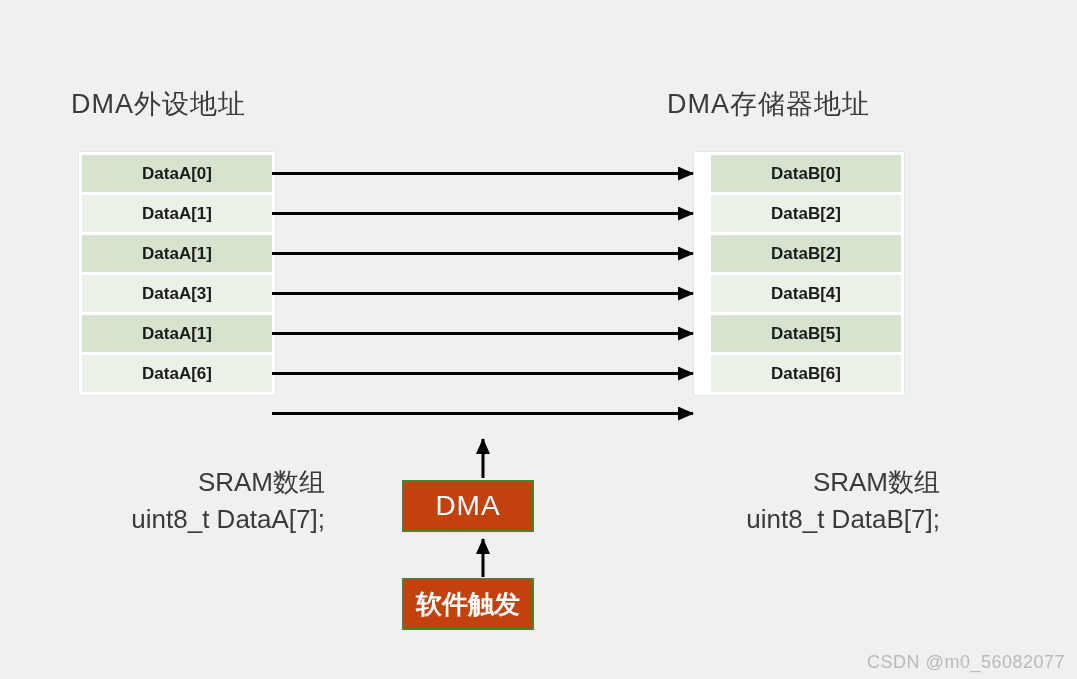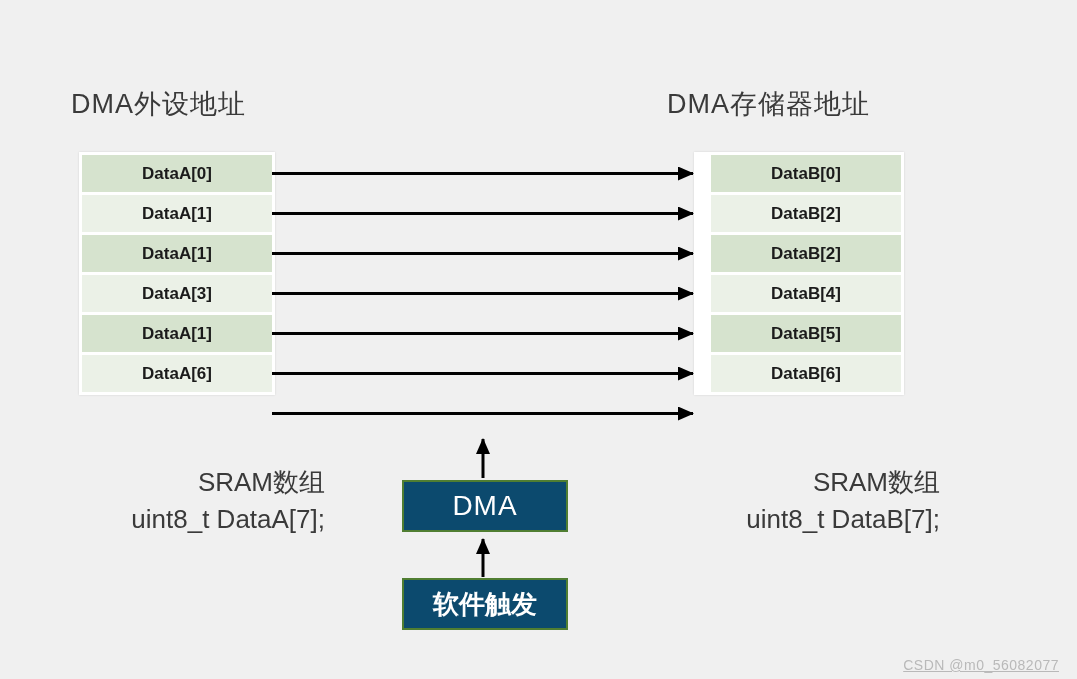--- a/index.html
+++ b/index.html
@@ -22,36 +22,36 @@
   .mem-table.left{left:79px;}
   .mem-table.right{left:694px;padding-left:17px;}
   .cell{
     height:37px;display:flex;align-items:center;justify-content:center;
     font-size:17px;font-weight:bold;color:#1b1b1b;
   }
   .mem-table .cell:nth-child(odd){background:#d6e3ce;}
   .mem-table .cell:nth-child(even){background:#ebf1e7;}
   svg.arrows{position:absolute;left:0;top:0;pointer-events:none;}
   .green-box{
-    position:absolute;left:402px;width:166px;height:52px;
-    background:#0c4a6e;border:2px solid #507e32;box-sizing:border-box;
+    position:absolute;left:402px;width:132px;height:52px;
+    background:#c2410c;border:2px solid #507e32;box-sizing:border-box;
     display:flex;align-items:center;justify-content:center;
     color:#ffffff;font-size:26px;white-space:nowrap;
   }
   .green-box.dma{top:480px;font-size:28px;letter-spacing:1px;}
   .green-box.trigger{top:578px;font-weight:bold;}
   .caption{
     position:absolute;top:464px;width:300px;text-align:right;
     font-size:26px;color:#3a3a3a;line-height:37px;white-space:nowrap;
   }
   .caption.left{left:25px;}
   .caption.right{left:640px;}
   .watermark{
-    position:absolute;right:18px;bottom:6px;
-    font-size:14px;color:#b9b9b9;letter-spacing:0.5px;text-decoration:underline;
+    position:absolute;right:12px;bottom:6px;
+    font-size:18px;color:#b9b9b9;letter-spacing:0.5px;
   }
 </style>
 </head>
 <body>
 
 <div class="title left">DMA外设地址</div>
 <div class="title right">DMA存储器地址</div>
 
 <div class="mem-table left">
   <div class="cell">DataA[0]</div>

